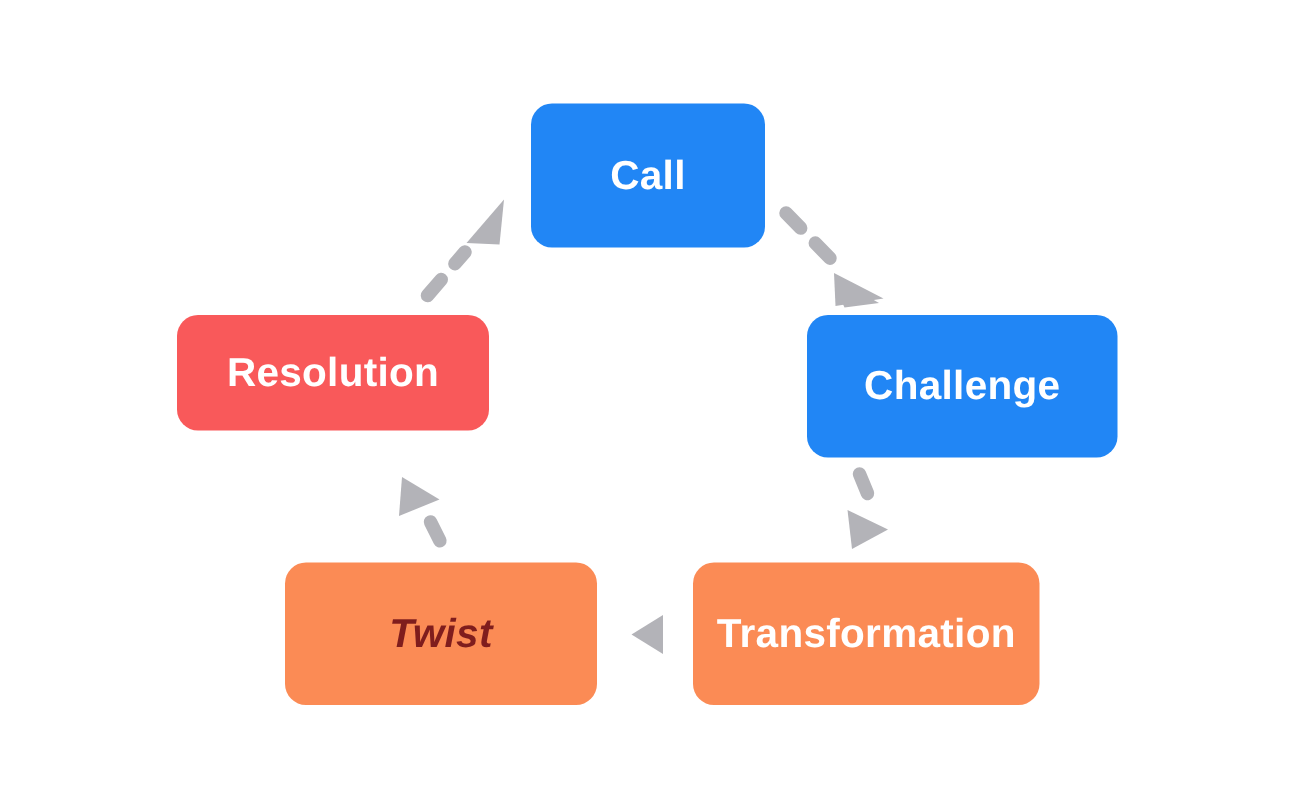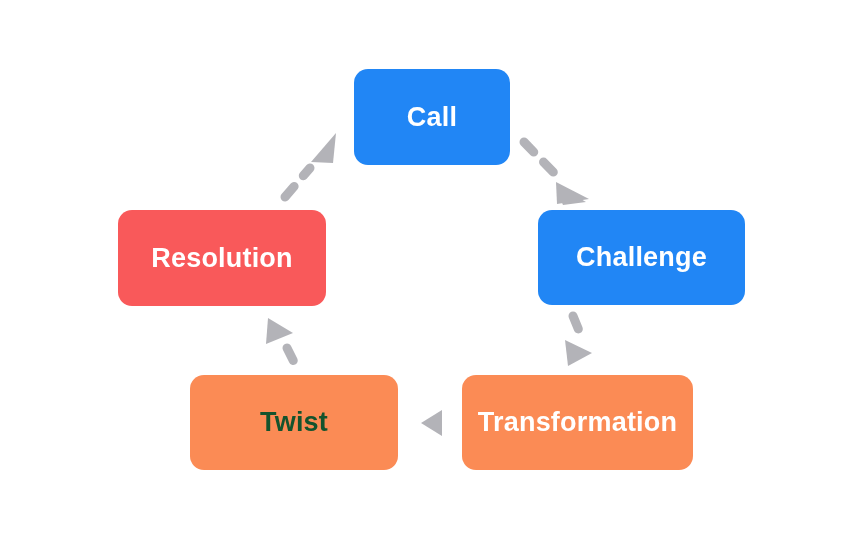--- a/index.html
+++ b/index.html
@@ -41,21 +41,21 @@
     white-space: nowrap;
     box-sizing: border-box;
   }
   .node-label {
     pointer-events: none;
   }
   #node-call      { left: 354px; top: 69px;  width: 156px; height: 96px; }
   #node-challenge { left: 538px; top: 210px; width: 207px; height: 95px; }
   #node-transformation { left: 462px; top: 375px; width: 231px; height: 95px; }
   #node-twist     { left: 190px; top: 375px; width: 208px; height: 95px; }
-  #node-resolution{ left: 118px; top: 210px; width: 208px; height: 96px; }
+  #node-resolution{ left: 118px; top: 210px; width: 208px; height: 77px; }
 </style>
 </head>
 <body>
 
 <div id="canvas" style="background: rgb(255, 255, 255);">
 
   <svg id="connector-layer" viewBox="0 0 864 540" width="864" height="540" xmlns="http://www.w3.org/2000/svg">
 
     <g>
       <line x1="524" y1="142" x2="561" y2="180" stroke="#b3b3b8" stroke-width="9" stroke-linecap="round" stroke-dasharray="14 14"></line>
@@ -88,21 +88,21 @@
   </div>
 
   <div class="node" id="node-transformation" style="background: rgb(251, 139, 85); color: rgb(255, 255, 255);">
     <span class="node-label">Transformation</span>
   </div>
 
   <div class="node" id="node-challenge" style="background: rgb(33, 134, 245); color: rgb(255, 255, 255);">
     <span class="node-label">Challenge</span>
   </div>
 
-  <div class="node" id="node-twist" style="background: rgb(251, 139, 85); color: #14532d;">
+  <div class="node" id="node-twist" style="background: rgb(251, 139, 85); color: #7f1d1d; font-style: italic;">
     <span class="node-label">Twist</span>
   </div>
 
   <div class="node" id="node-resolution" style="background: rgb(249, 89, 90); color: rgb(255, 255, 255);">
     <span class="node-label">Resolution</span>
   </div>
 
 </div>
 
 </body></html>

